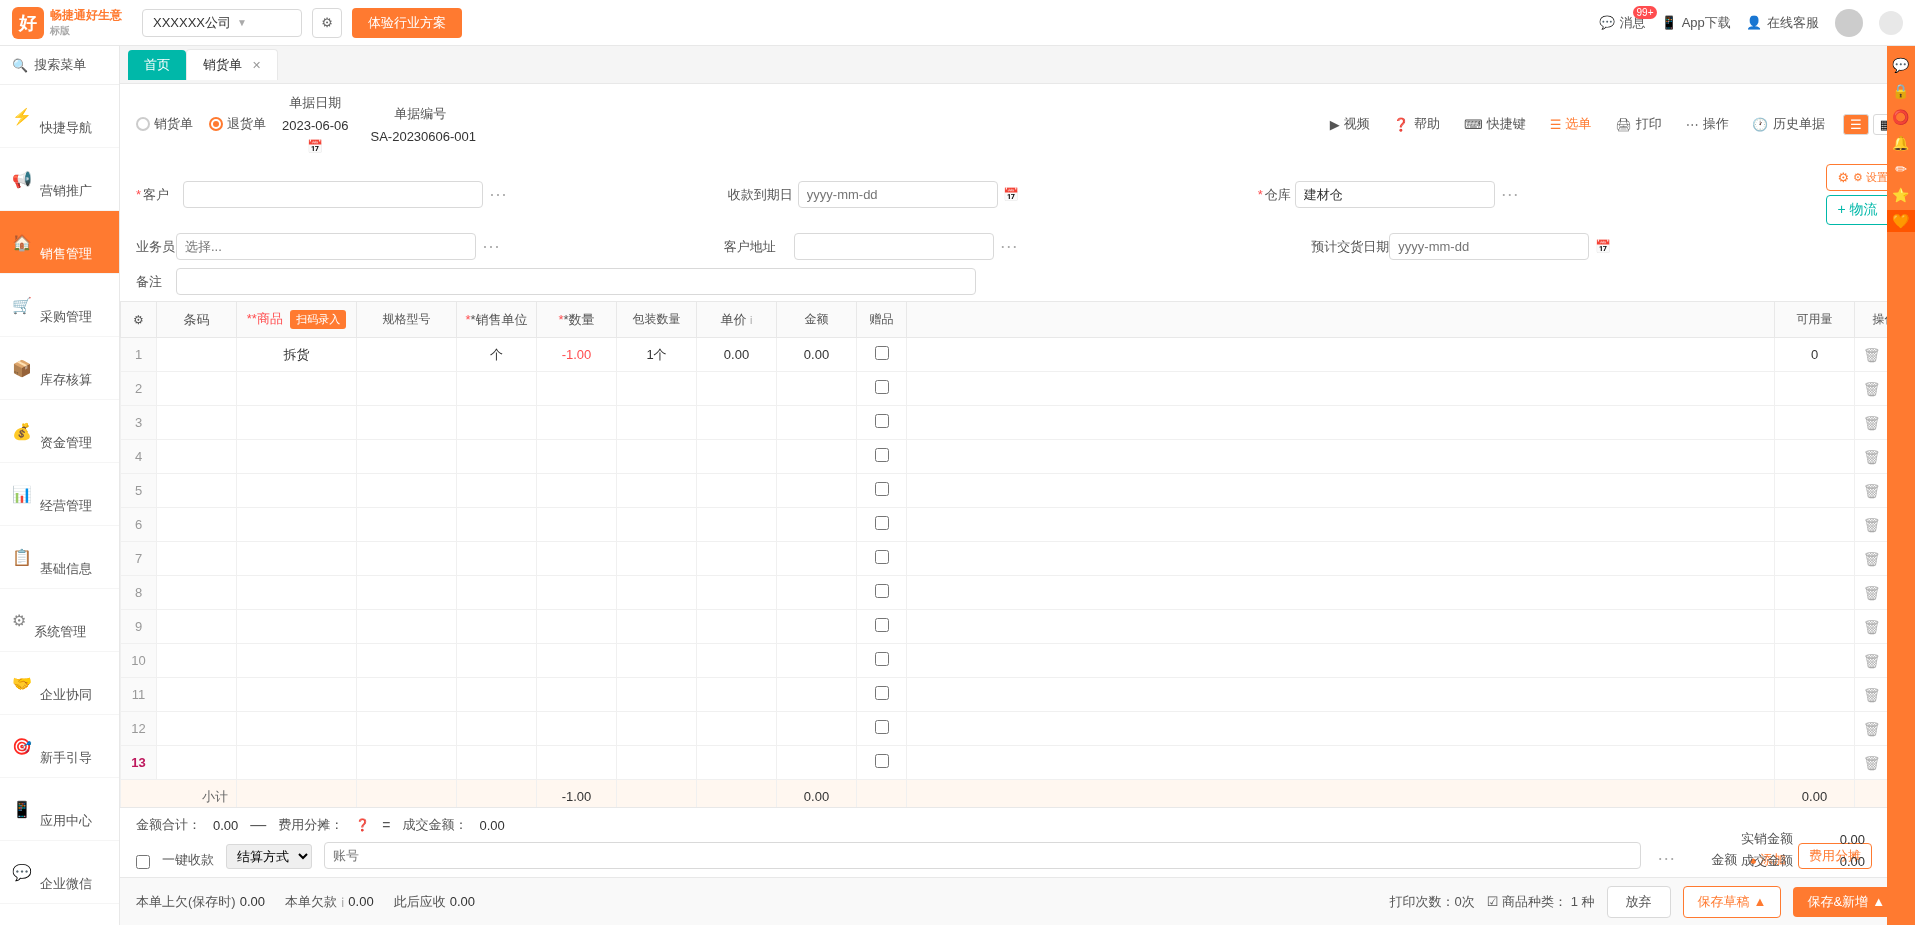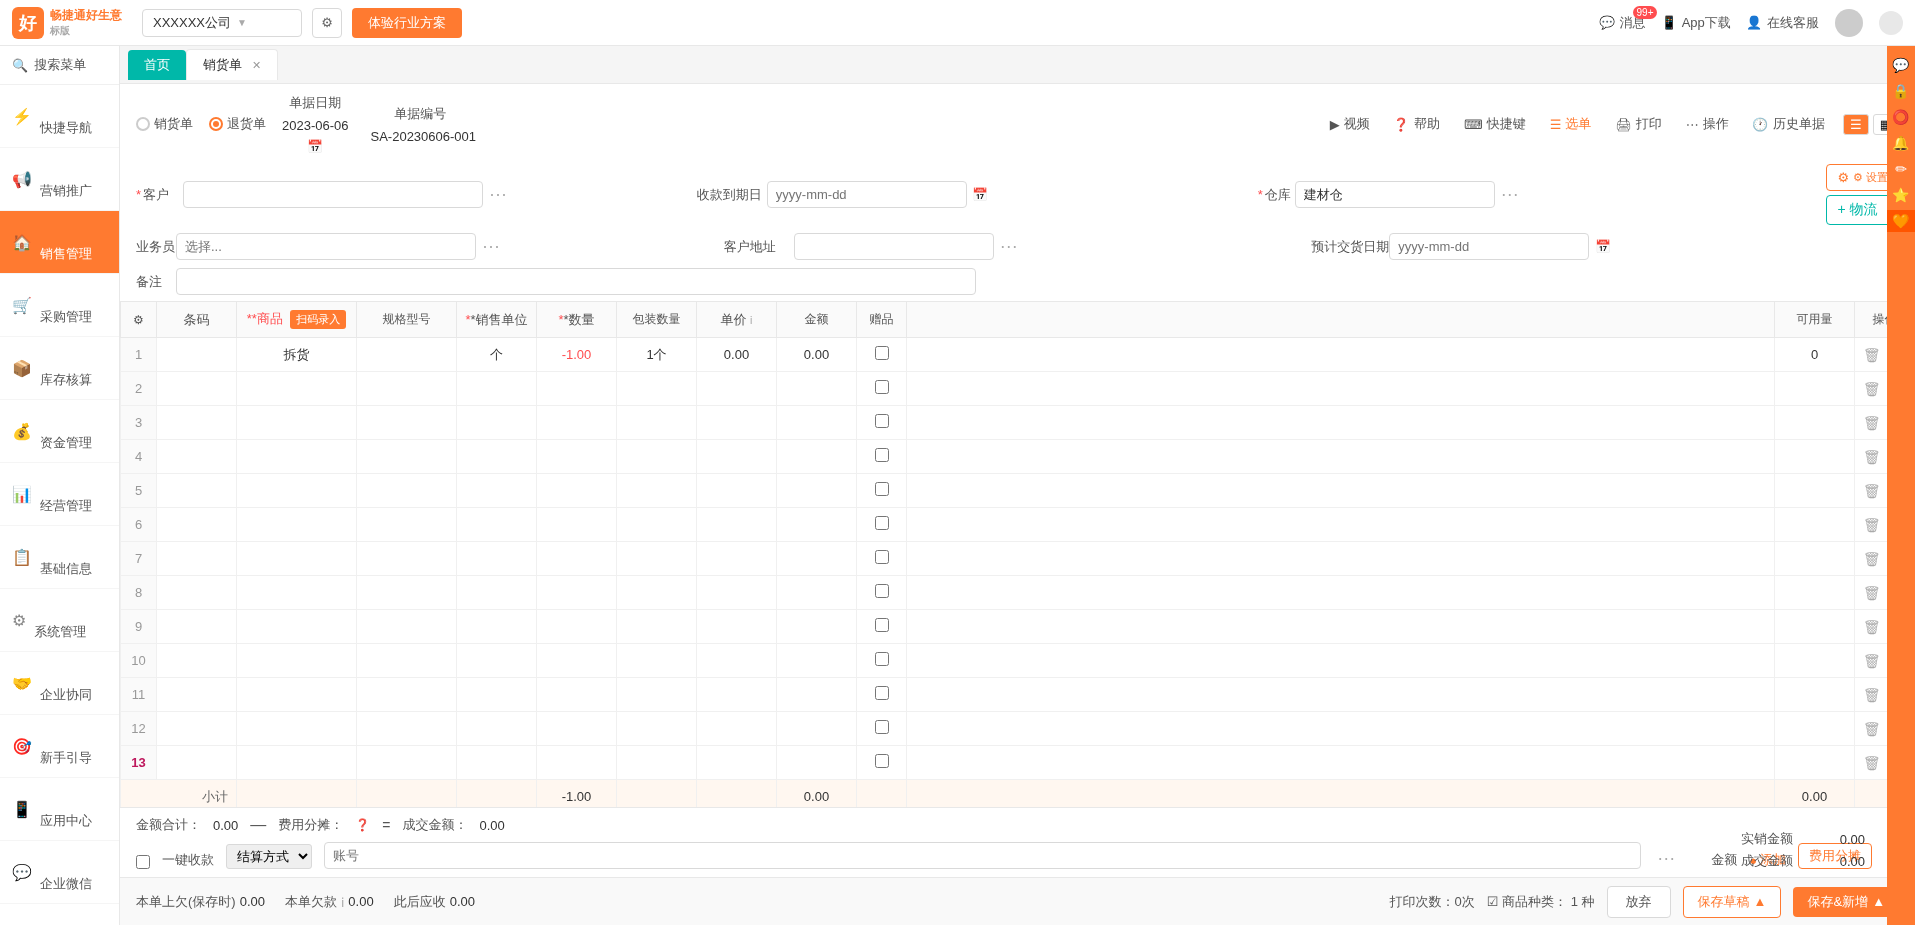--- a/index.html
+++ b/index.html
@@ -285,21 +285,21 @@
     </div>
 
     <div style="display:flex;align-items:center;gap:0;margin-bottom:8px;">
       <div style="display:flex;align-items:center;flex:1;">
         <span style="color:#ff4d4f;margin-right:2px;">*</span>
         <span style="color:#555;min-width:40px;">客户</span>
         <input class="form-input" style="flex: 1 1 0%; max-width: 300px;" value="">
         <span class="field-dots">···</span>
       </div>
       <div style="display:flex;align-items:center;flex:1;">
-        <span style="color:#555;min-width:70px;">收款到期日</span>
+        <span style="color:#555;min-width:70px;margin-left:31px;">收款到期日</span>
         <input class="form-input" style="flex: 1 1 0%; max-width: 200px; color: rgb(187, 187, 187);" placeholder="yyyy-mm-dd">
         <span class="cal-icon">📅</span>
       </div>
       <div style="display:flex;align-items:center;flex:1;">
         <span style="color:#ff4d4f;margin-right:2px;">*</span>
         <span style="color:#555;min-width:30px;">仓库</span>
         <input class="form-input" style="flex: 1 1 0%; max-width: 200px;" value="建材仓">
         <span class="field-dots">···</span>
       </div>
       <div style="display:flex;flex-direction:column;gap:4px;margin-left:8px;">

